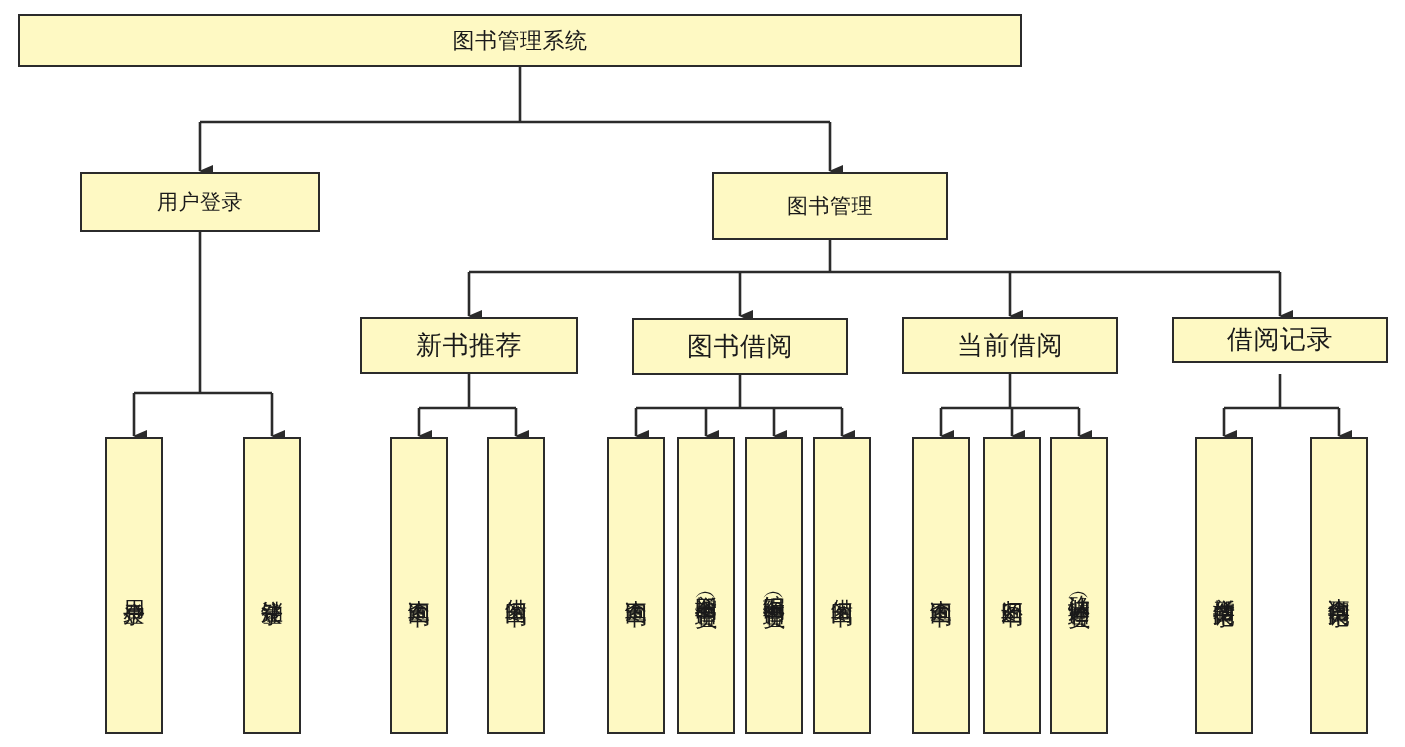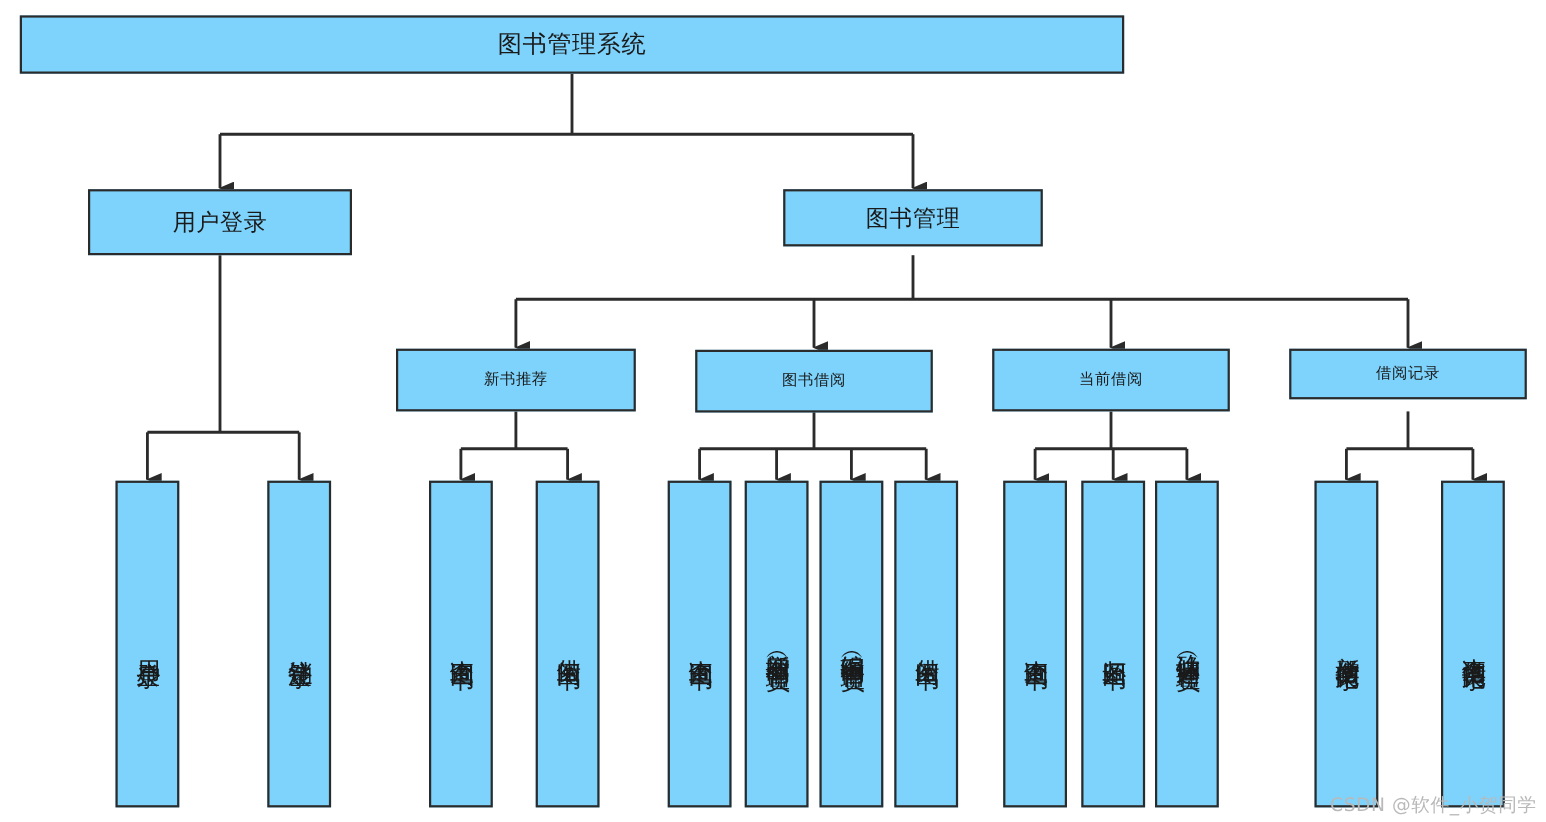--- a/index.html
+++ b/index.html
@@ -23,25 +23,26 @@
     position: absolute;
     left: 0; top: 0;
     width: 1405px;
     height: 747px;
     pointer-events: none;
   }
   .node {
     position: absolute;
     box-sizing: border-box;
     border: 2px solid #2b2b2b;
-    background: #7dd3fc;
+    background: #fef9c3;
     display: flex;
     align-items: center;
     justify-content: center;
     color: #1a1a1a;
+    font-family: Liberation Serif, serif;
   }
   .node .label {
     font-size: 21px;
     line-height: 1.15;
     letter-spacing: 0.5px;
     white-space: nowrap;
   }
   .node.leaf {
     align-items: center;
     justify-content: center;
@@ -51,21 +52,21 @@
     text-orientation: upright;
     font-size: 22px;
     line-height: 1.28;
     letter-spacing: 2px;
     white-space: normal;
     max-height: 270px;
     text-align: center;
   }
   .node.root .label { font-size: 22px; }
   .node.l2 .label   { font-size: 21px; }
-  .node.l3 .label   { font-size: 14px; }
+  .node.l3 .label   { font-size: 26px; }
 
   .watermark {
     position: absolute;
     right: 8px;
     bottom: 4px;
     font-size: 17px;
     color: #b9b9b9;
     letter-spacing: 0.5px;
     white-space: nowrap;
     user-select: none;
@@ -119,21 +120,21 @@
       </g>
   </svg>
 
   <div id="node-layer">
       <div class="node root" style="left: 18px; top: 14px; width: 1004px; height: 53px;">
         <span class="label">图书管理系统</span>
       </div>
       <div class="node l2" style="left: 80px; top: 172px; width: 240px; height: 60px;">
         <span class="label">用户登录</span>
       </div>
-      <div class="node l2" style="left: 712px; top: 172px; width: 236px; height: 52px;">
+      <div class="node l2" style="left: 712px; top: 172px; width: 236px; height: 68px;">
         <span class="label">图书管理</span>
       </div>
       <div class="node l3" style="left: 360px; top: 317px; width: 218px; height: 57px;">
         <span class="label">新书推荐</span>
       </div>
       <div class="node l3" style="left: 632px; top: 318px; width: 216px; height: 57px;">
         <span class="label">图书借阅</span>
       </div>
       <div class="node l3" style="left: 902px; top: 317px; width: 216px; height: 57px;">
         <span class="label">当前借阅</span>
@@ -175,14 +176,13 @@
         <span class="label">确认归还（管理员）</span>
       </div>
       <div class="node leaf" style="left: 1195px; top: 437px; width: 58px; height: 297px;">
         <span class="label">新增借阅记录</span>
       </div>
       <div class="node leaf" style="left: 1310px; top: 437px; width: 58px; height: 297px;">
         <span class="label">查询借阅记录</span>
       </div>
     </div>
 
-  <div class="watermark">CSDN @软件_小贺同学</div>
 </div>
 
 </body></html>

